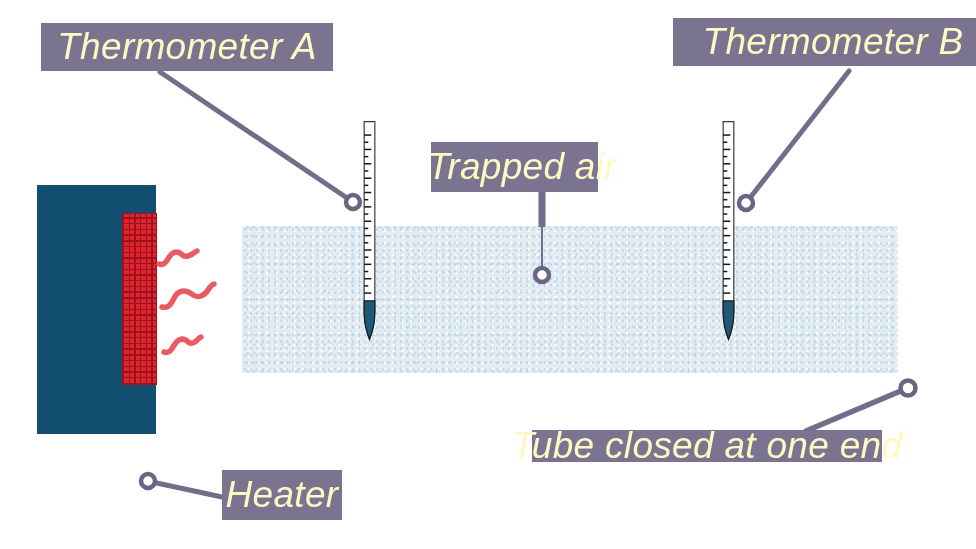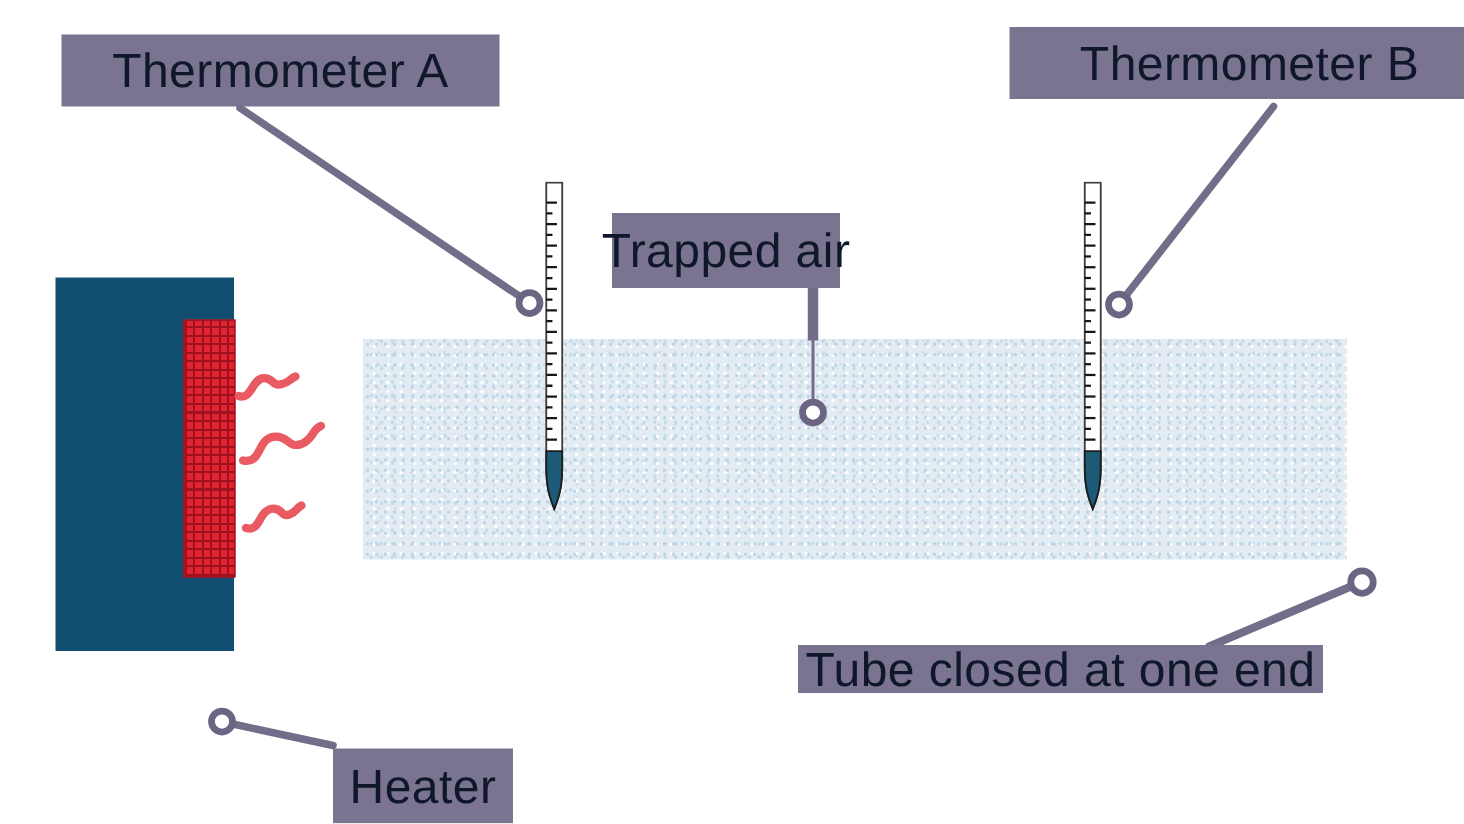--- a/index.html
+++ b/index.html
@@ -6,26 +6,27 @@
   .stage{
     position:relative;
     width:976px;height:549px;
     background:#ffffff;
     overflow:hidden;
     font-family:"Liberation Sans","DejaVu Sans",sans-serif;
   }
   .callout{
     position:absolute;
     background:#7a7491;
-    color:#0f172a;
+    color:#fef9c3;
     display:flex;align-items:center;justify-content:center;
-    font-size:32px;
+    font-size:37px;
     letter-spacing:0.3px;
     white-space:nowrap;
     z-index:6;
+    font-style:italic;
   }
   .heater-body{
     position:absolute;
     left:37px;top:185px;width:119px;height:249px;
     background:#114e70;
     z-index:1;
   }
   .heater-element{
     position:absolute;
     left:122px;top:213px;width:35px;height:172px;
@@ -149,19 +150,19 @@
       <circle cx="542" cy="275" r="7"></circle>
       <circle cx="908" cy="388" r="7.5"></circle>
       <circle cx="148" cy="481" r="7"></circle>
     </g>
   </svg>
 
   <div class="callout" style="left:41px;top:23px;width:292px;height:48px;">Thermometer A</div>
 
   <div class="callout" style="left:673px;top:18px;width:320px;height:48px;">Thermometer B</div>
 
-  <div class="callout" style="left:408px;top:142px;width:152px;height:50px;">Trapped air</div>
+  <div class="callout" style="left:431px;top:142px;width:152px;height:50px;padding-left:15px;">Trapped air</div>
 
   <div class="callout" style="left:532px;top:430px;width:350px;height:32px;">Tube closed at one end</div>
 
-  <div class="callout" style="left:222px;top:470px;width:120px;height:50px;margin-top:29px;">Heater</div>
+  <div class="callout" style="left:222px;top:470px;width:120px;height:50px;">Heater</div>
 
 </div>
 
 </body></html>

